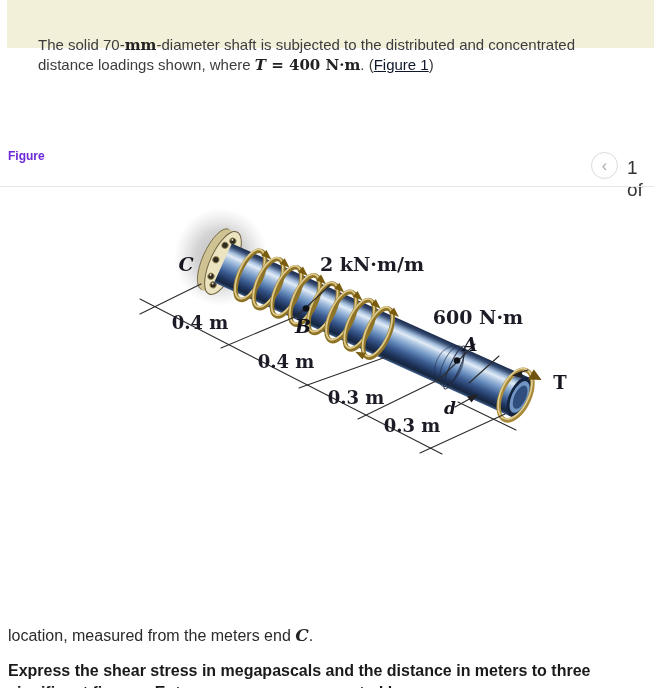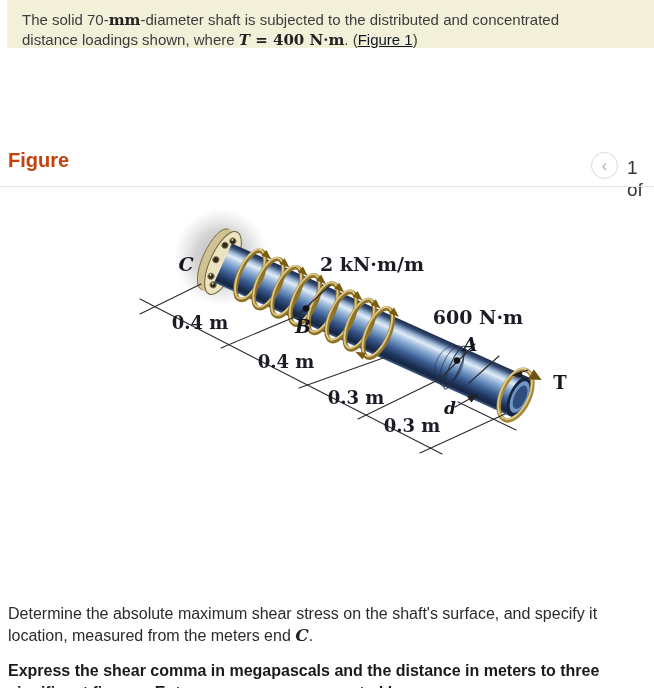--- a/index.html
+++ b/index.html
@@ -2,27 +2,27 @@
 <html><head>
 <meta charset="utf-8">
 <style>
   html,body{margin:0;padding:0;background:#ffffff;}
   body{width:654px;height:688px;position:relative;overflow:hidden;
        font-family:"Liberation Sans",sans-serif;-webkit-font-smoothing:antialiased;}
 
   
   .intro-box{position:absolute;left:7px;top:0;width:647px;height:48px;
              background:#f3f0da;box-sizing:border-box;}
-  .intro-text{margin:0;padding:10px 10px 0 15px;font-size:15px;line-height:20px;color:#3c3c3c;}
+  .intro-text{margin:16px;padding:19px 10px 0 15px;font-size:15px;line-height:20px;color:#3c3c3c;}
   .mathrm{font-family:"DejaVu Serif",serif;font-weight:bold;font-size:15px;color:#222;}
   .mathit{font-family:"DejaVu Serif",serif;font-weight:bold;font-style:italic;font-size:15px;color:#222;}
   .fig-link{color:#0f172a;text-decoration:underline;cursor:pointer;}
 
   
-  .fig-title{position:absolute;left:8px;top:149px;font-size:20px;font-weight:bold;color:#c2410c;}
+  .fig-title{position:absolute;left:8px;top:149px;font-size:12px;font-weight:bold;color:#6d28d9;}
   .pager-btn{position:absolute;left:591px;top:152px;width:27px;height:27px;border-radius:50%;
              border:1px solid #dadada;background:#fff;color:#a9a9a9;font-size:16px;
              text-align:center;line-height:25px;cursor:pointer;box-sizing:border-box;}
   .pager-text{position:absolute;left:627px;top:157px;font-size:19px;color:#333;}
   .divider{position:absolute;left:0;top:186px;width:654px;height:0;border-top:1px solid #e7e7e7;}
 
   
   .fig-svg{position:absolute;left:0;top:190px;}
   .fig-val{font-family:"DejaVu Serif",serif;font-weight:bold;font-size:19px;fill:#1c1c26;}
   .fig-dim{font-family:"DejaVu Serif",serif;font-weight:bold;font-size:18px;fill:#1c1c26;}
@@ -187,17 +187,17 @@
   <text class="fig-dim" x="286" y="178" text-anchor="middle">0.4 m</text>
   <text class="fig-dim" x="356" y="214" text-anchor="middle">0.3 m</text>
   <text class="fig-dim" x="412" y="242" text-anchor="middle">0.3 m</text>
   <text class="fig-var" x="186" y="81" text-anchor="middle">C</text>
   <text class="fig-var" x="303" y="143" text-anchor="middle">B</text>
   <text class="fig-var" x="470" y="161" text-anchor="middle">A</text>
   <text class="fig-var-sm" x="450" y="224" text-anchor="middle">d</text>
   <text class="fig-T" x="560" y="199" text-anchor="middle">T</text>
 </svg>
 
-<p class="q1"><span>Determine the absolute maximum shear stress on the shaft's surface, and specify it</span><br>
+<p class="q1"><br>
 <span>location, measured from the meters end </span><span class="mathit">C</span><span>.</span></p>
 
-<p class="q2"><span>Express the shear comma in megapascals and the distance in meters to three</span><br>
+<p class="q2"><span>Express the shear stress in megapascals and the distance in meters to three</span><br>
 <span>significant figures. Enter your answers separated by a comma.</span></p>
 
 </body></html>

